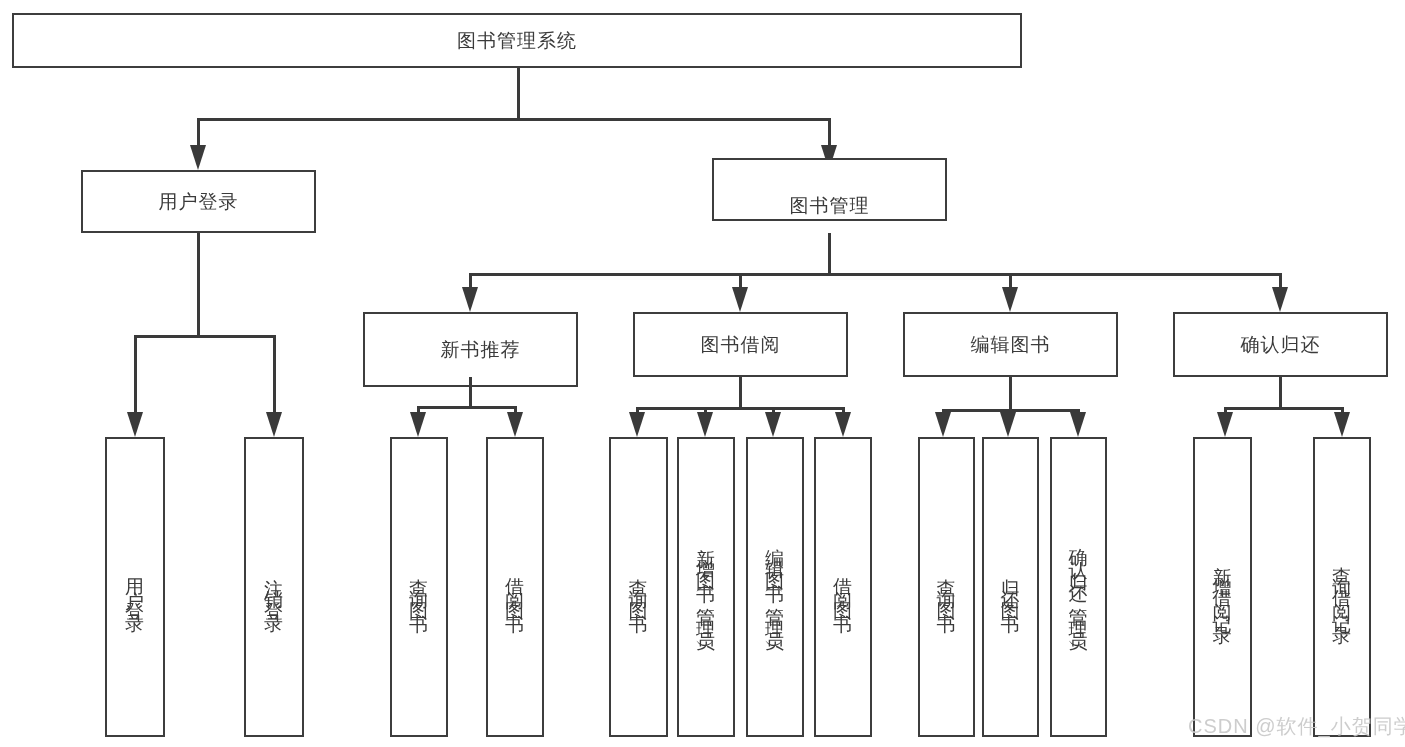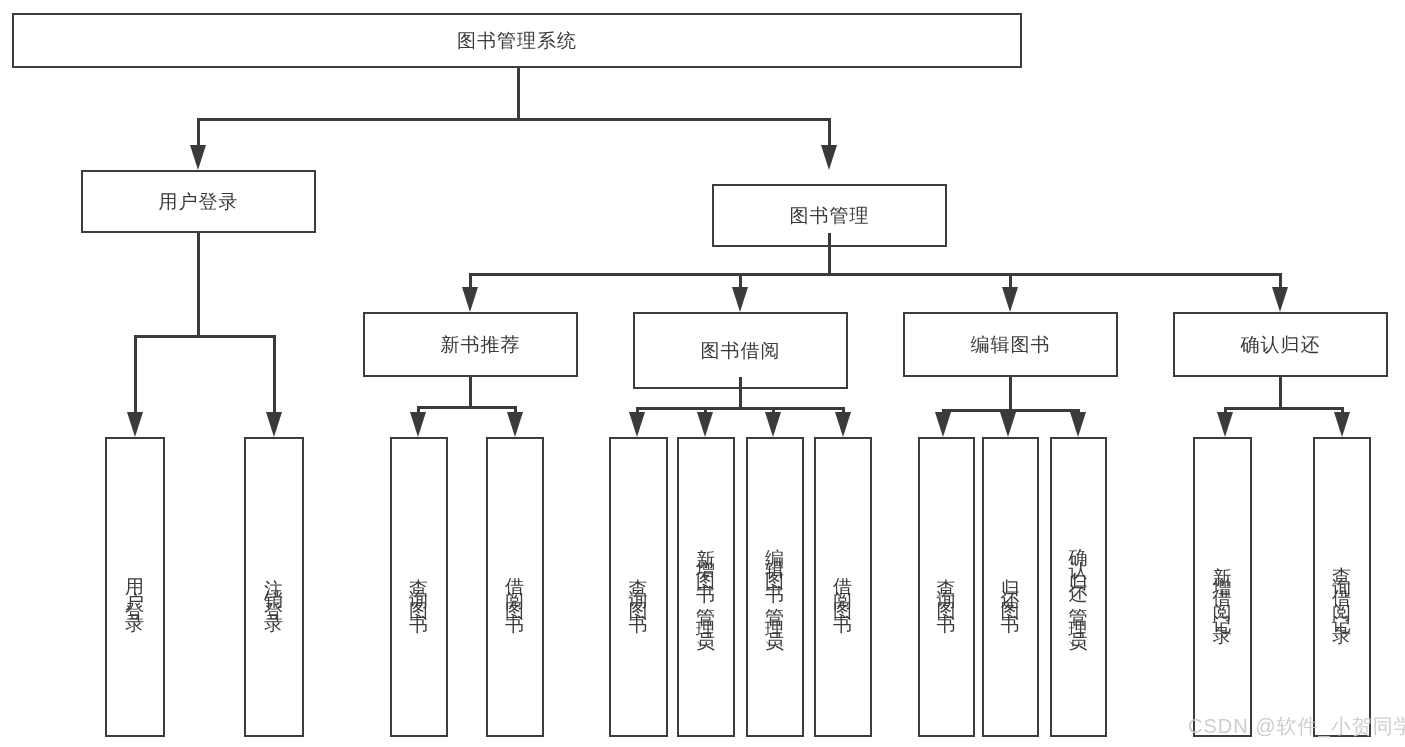--- a/index.html
+++ b/index.html
@@ -60,21 +60,21 @@
   <div class="vline" style="left:517px;top:68px;height:50px;"></div>
   <div class="hline" style="left:197px;top:118px;width:634px;"></div>
   <div class="vline" style="left:197px;top:120px;height:27px;"></div>
   <div class="arrow" style="left:190px;top:145px;"></div>
   <div class="vline" style="left:828px;top:120px;height:27px;"></div>
   <div class="arrow" style="left:821px;top:145px;"></div>
 
   <div class="box" style="left:81px;top:170px;width:235px;height:63px;">
     <span>用户登录</span>
   </div>
-  <div class="box" style="left:712px;top:184px;width:235px;height:63px;">
+  <div class="box" style="left:712px;top:158px;width:235px;height:63px;align-items:flex-end;">
     <span>图书管理</span>
   </div>
 
   <div class="vline" style="left:197px;top:233px;height:102px;"></div>
   <div class="hline" style="left:134px;top:335px;width:142px;"></div>
   <div class="vline" style="left:134px;top:337px;height:75px;"></div>
   <div class="arrow" style="left:127px;top:412px;"></div>
   <div class="vline" style="left:273px;top:337px;height:75px;"></div>
   <div class="arrow" style="left:266px;top:412px;"></div>
 
@@ -82,24 +82,24 @@
   <div class="hline" style="left:469px;top:273px;width:813px;"></div>
   <div class="vline" style="left:469px;top:275px;height:12px;"></div>
   <div class="arrow" style="left:462px;top:287px;"></div>
   <div class="vline" style="left:739px;top:275px;height:12px;"></div>
   <div class="arrow" style="left:732px;top:287px;"></div>
   <div class="vline" style="left:1009px;top:275px;height:12px;"></div>
   <div class="arrow" style="left:1002px;top:287px;"></div>
   <div class="vline" style="left:1279px;top:275px;height:12px;"></div>
   <div class="arrow" style="left:1272px;top:287px;"></div>
 
-  <div class="box" style="left:363px;top:312px;width:215px;height:65px;padding-left:20px;">
+  <div class="box" style="left:363px;top:312px;width:215px;height:75px;padding-left:20px;">
     <span>新书推荐</span>
   </div>
-  <div class="box" style="left:633px;top:312px;width:215px;height:77px;">
+  <div class="box" style="left:633px;top:312px;width:215px;height:65px;">
     <span>图书借阅</span>
   </div>
   <div class="box" style="left:903px;top:312px;width:215px;height:65px;">
     <span>编辑图书</span>
   </div>
   <div class="box" style="left:1173px;top:312px;width:215px;height:65px;">
     <span>确认归还</span>
   </div>
 
   <div class="vline" style="left:469px;top:377px;height:29px;"></div>

